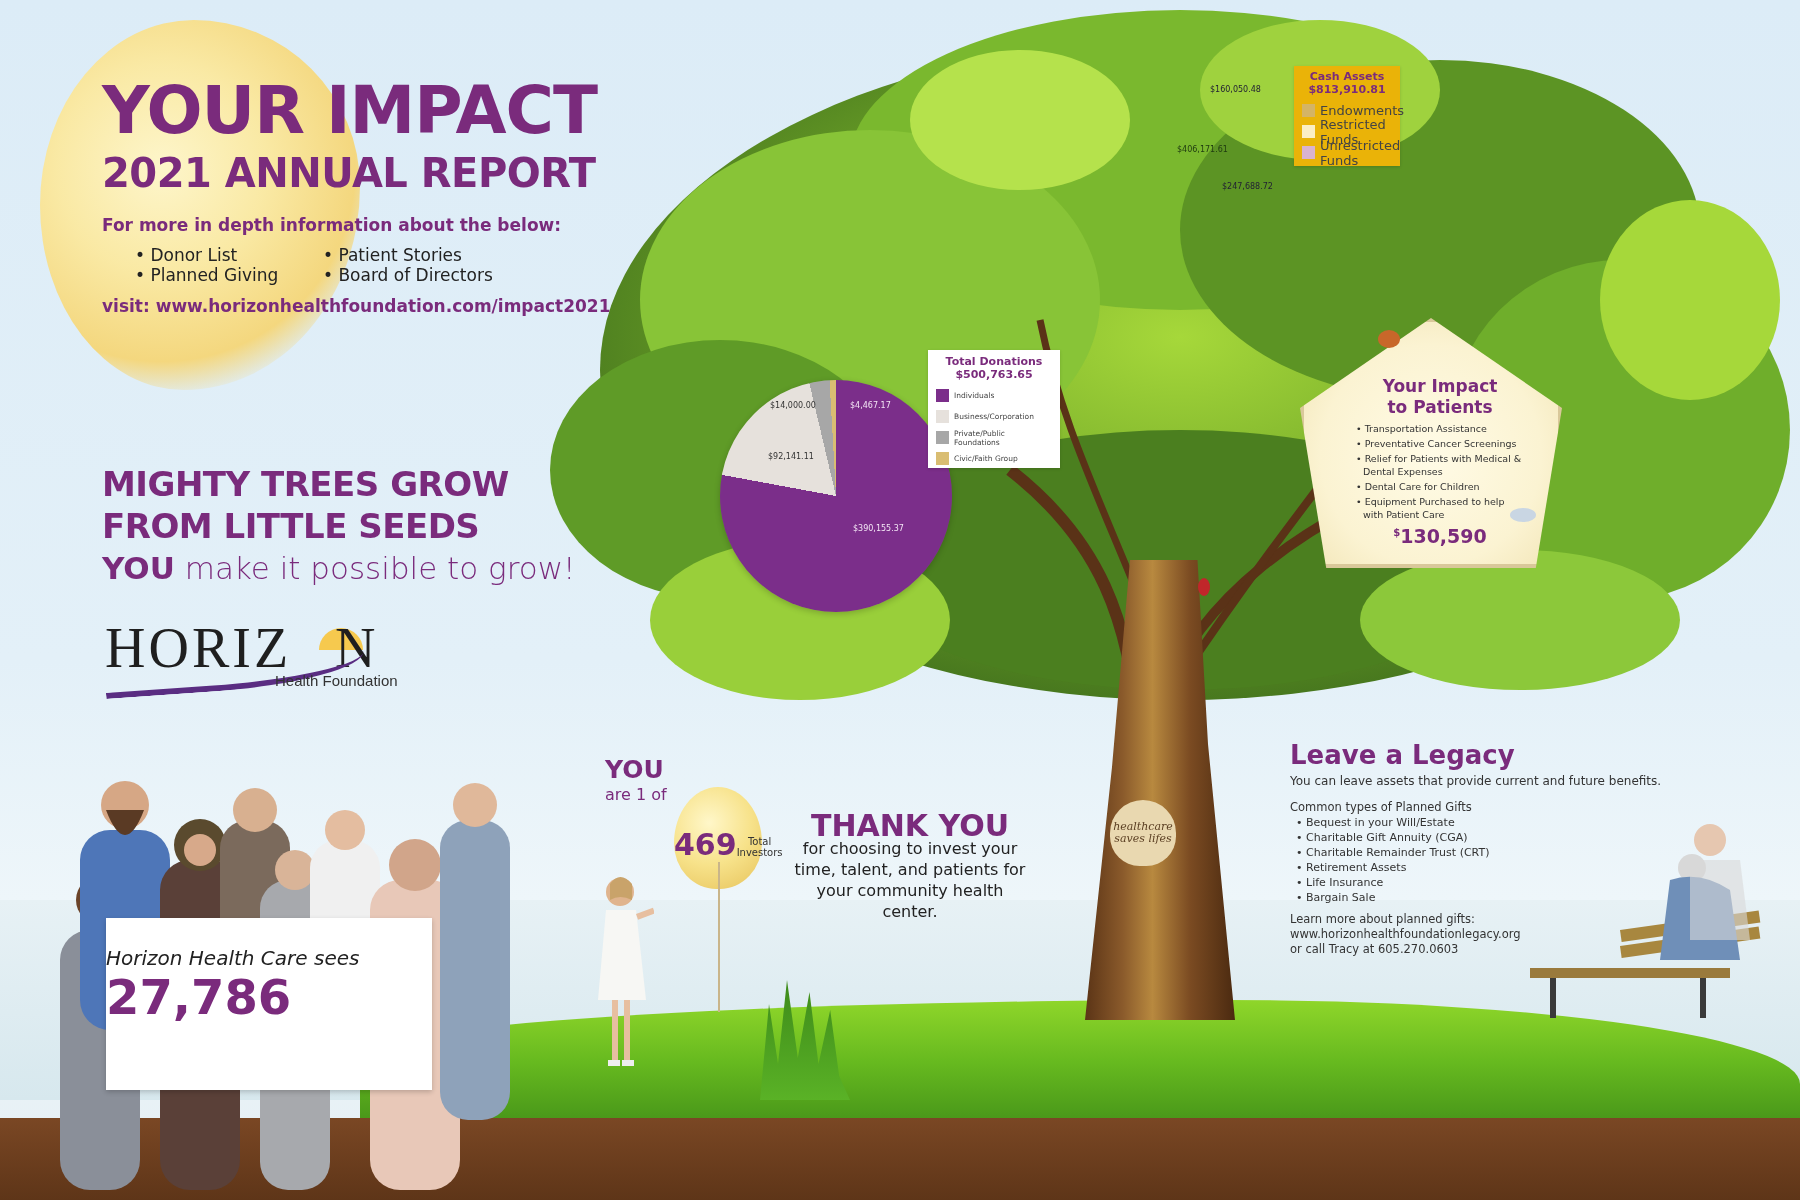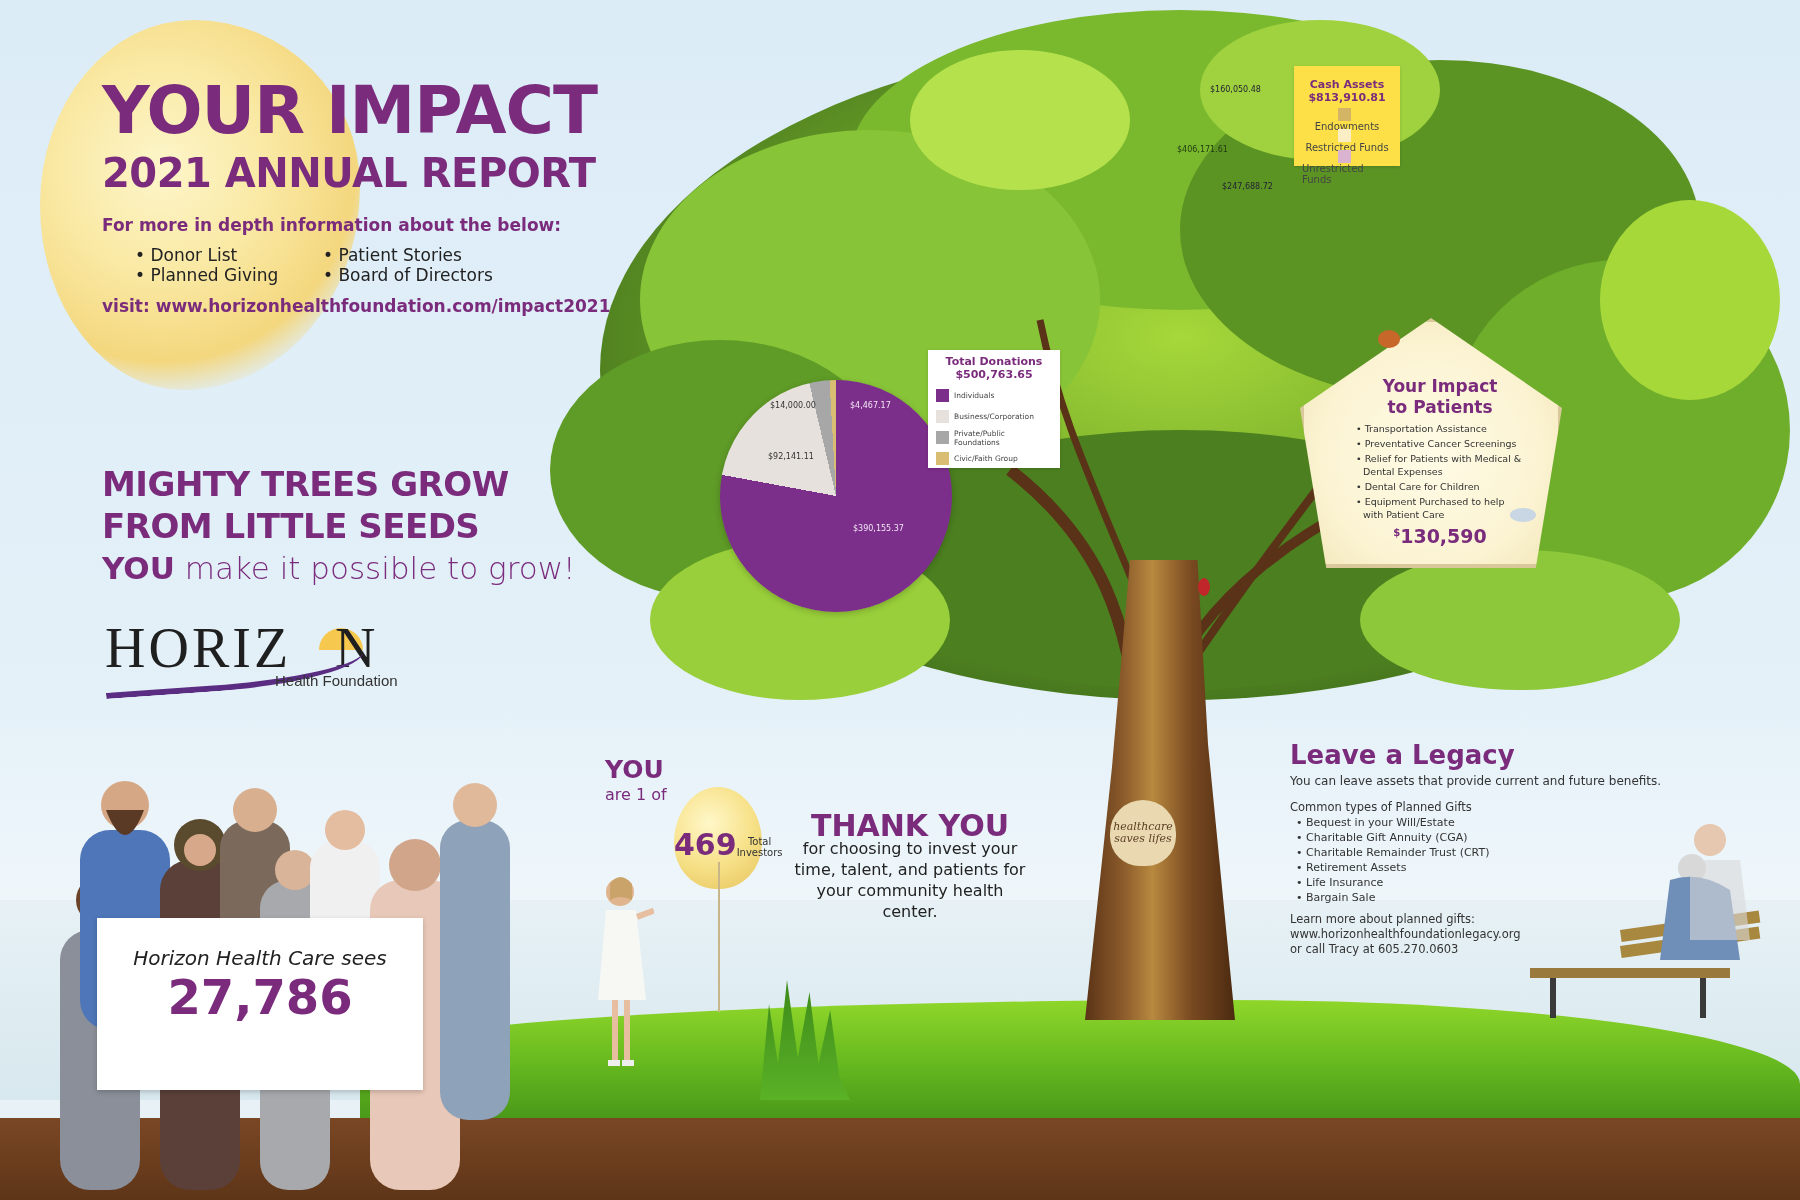--- a/index.html
+++ b/index.html
@@ -59,22 +59,22 @@
   .pie-label { font-size: 8px; color: #333; white-space: nowrap; }
   .pie-label.light { color: #f3e5f5; }
   .legend-box {
     left: 928px; top: 350px; width: 132px; height: 118px; background: #fff; padding: 6px 8px; box-shadow: 0 1px 3px rgba(0,0,0,0.15);
   }
   .legend-title { font-size: 11px; font-weight: 700; text-align: center; line-height: 12px; }
   .legend-total { font-size: 11px; font-weight: 700; text-align: center; line-height: 13px; margin-bottom: 4px; }
   .legend-item { display: flex; align-items: center; font-size: 7.5px; color: #444; height: 21px; }
   .swatch { width: 13px; height: 13px; margin-right: 5px; flex: none; }
 
-  .cash-box { left: 1294px; top: 66px; width: 106px; height: 100px; background: #fde047; padding: 13px 8px; box-shadow: 0 1px 3px rgba(0,0,0,0.15); }
-  .cash-box .legend-item { font-size: 10px; height: 21px; flex-direction: column; }
+  .cash-box { left: 1294px; top: 66px; width: 106px; height: 100px; background: #eab308; padding: 5px 8px; box-shadow: 0 1px 3px rgba(0,0,0,0.15); }
+  .cash-box .legend-item { font-size: 13px; height: 21px; }
   .cash-label { font-size: 8px; color: #223; white-space: nowrap; }
 
   
   .house {
     left: 1300px; top: 318px; width: 262px; height: 250px;
     background: radial-gradient(circle at 50% 55%, #fffbe6 0%, #fbf3d2 60%, #f0e2b0 100%);
     clip-path: polygon(50% 0, 100% 36%, 90% 100%, 10% 100%, 0 36%);
     border: 4px solid #d9c89a;
   }
   .house-inner { left: 1355px; top: 376px; width: 170px; }
@@ -114,22 +114,22 @@
     left: 360px; top: 1000px; width: 1440px; height: 140px;
     background: linear-gradient(180deg, #8fd62a 0%, #66b91f 45%, #3f8c18 100%);
     border-radius: 60% 40% 0 0 / 40% 60% 0 0;
   }
   .soil { left: 0; top: 1118px; width: 1800px; height: 82px; background: linear-gradient(180deg, #7a4724 0%, #5e3518 100%); }
   .tuft { left: 760px; top: 980px; width: 90px; height: 120px; background: linear-gradient(180deg, #3d8a1a, #5ab226); clip-path: polygon(0 100%, 10% 20%, 20% 70%, 30% 0, 42% 65%, 55% 10%, 65% 70%, 78% 25%, 88% 80%, 100% 100%); }
 
   
   .people { left: 20px; top: 770px; width: 500px; height: 420px; }
   .sign {
-    left: 97px; top: 918px; width: 326px; height: 172px; background: #fff;
-    box-shadow: 0 2px 5px rgba(0,0,0,0.2); text-align: center; padding-top: 28px;
+    left: 106px; top: 918px; width: 326px; height: 172px; background: #fff;
+    box-shadow: 0 2px 5px rgba(0,0,0,0.2); text-align: left; padding-top: 28px;
   }
   .sign-line1 { font-size: 20px; font-style: italic; color: #222; }
   .sign-num { font-size: 48px; font-weight: 800; line-height: 54px; }
   .sign-line3 { font-size: 25px; color: #222; }
 
   
   .girl { left: 598px; top: 870px; width: 56px; height: 210px; }
 </style>
 </head>
 <body>

